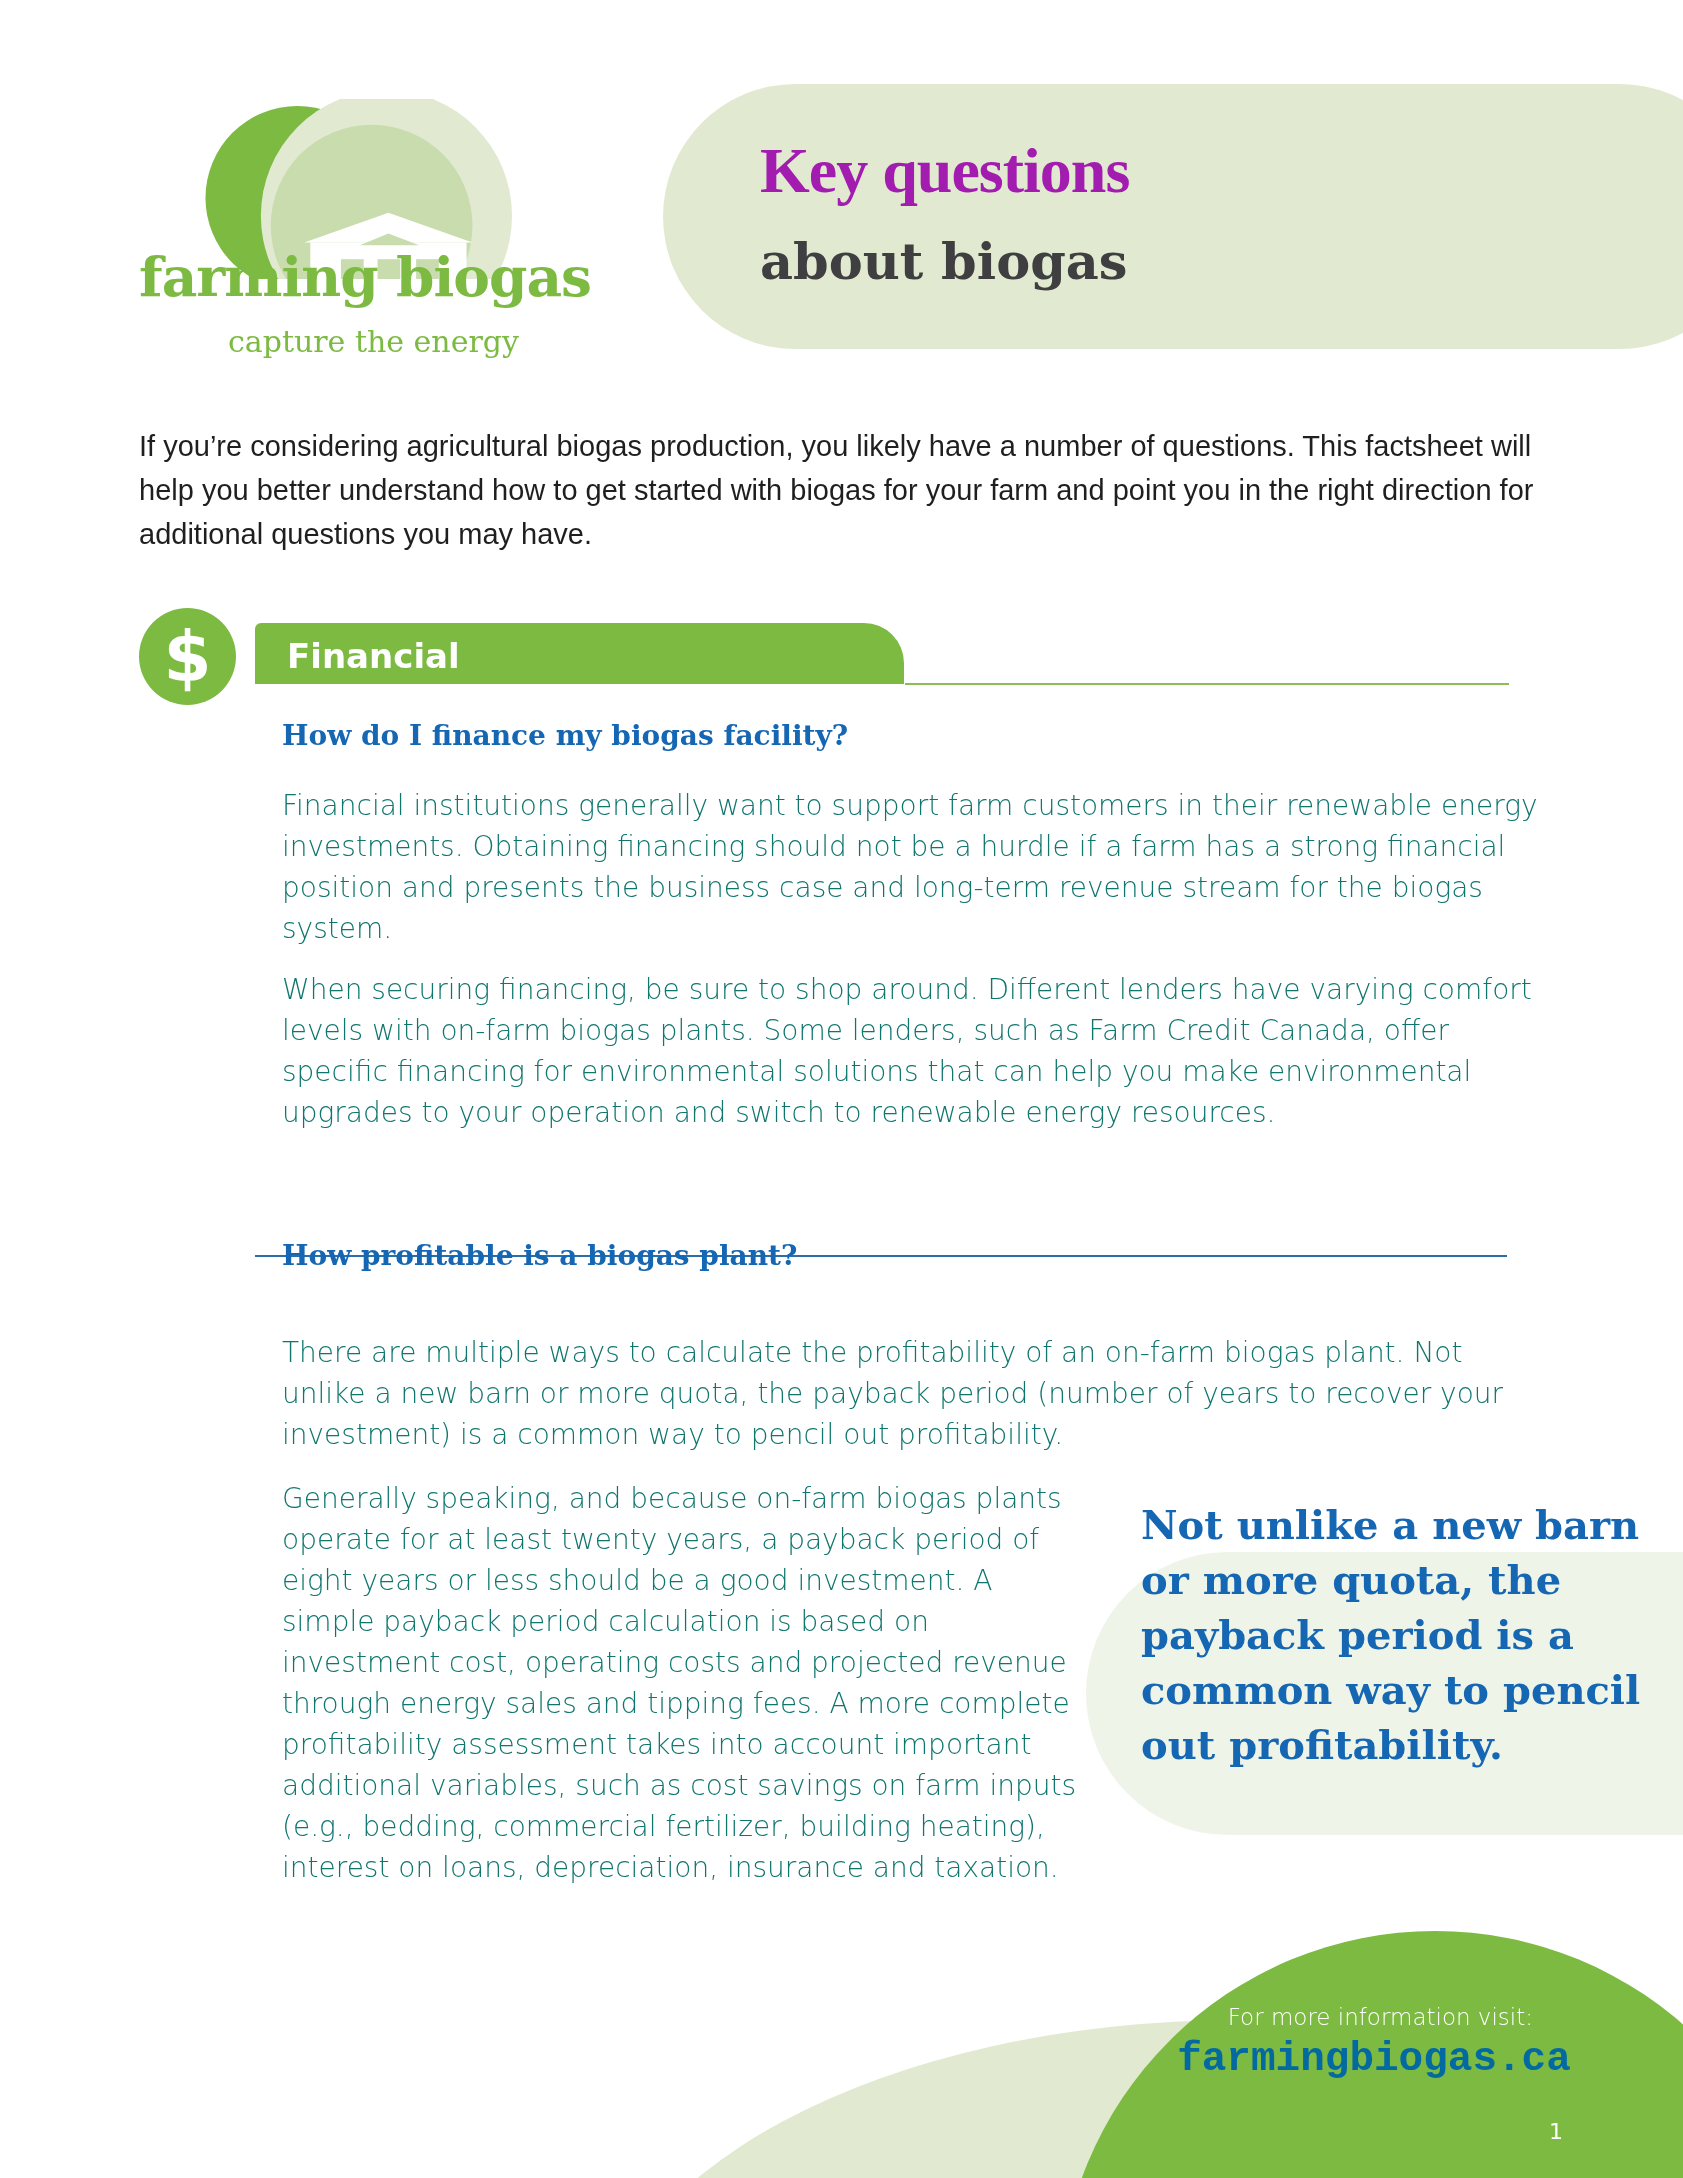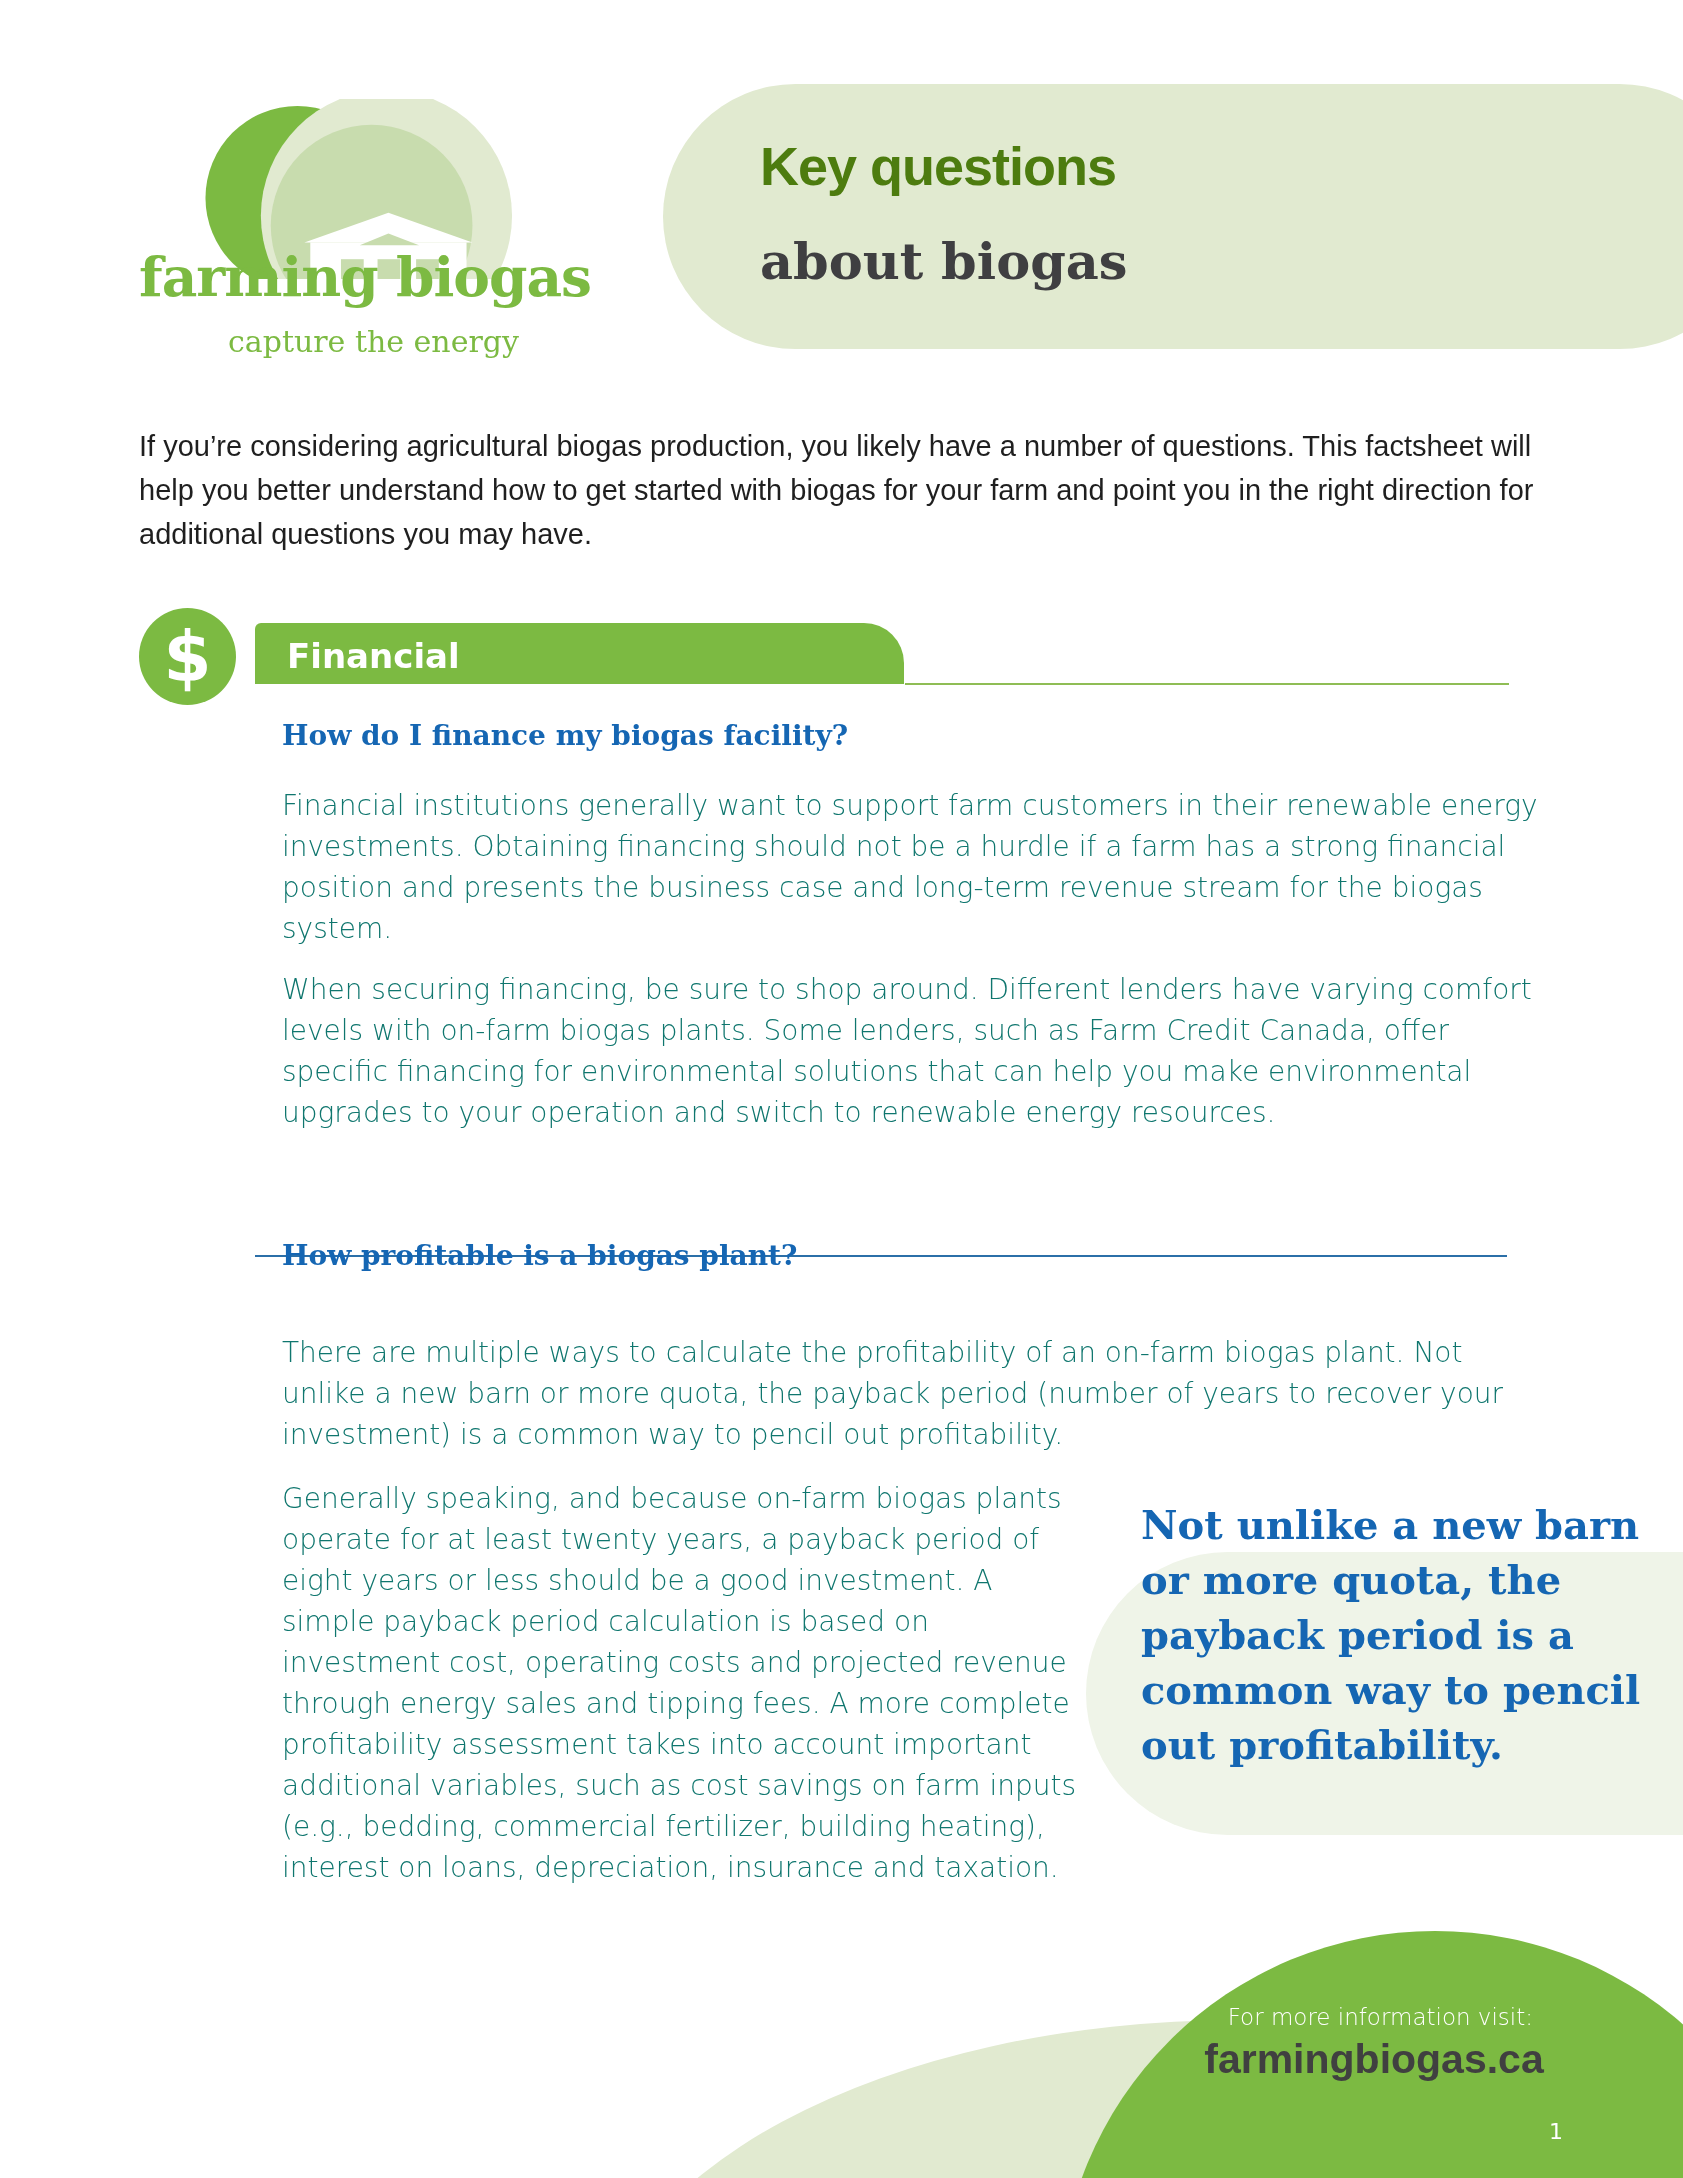--- a/index.html
+++ b/index.html
@@ -9,22 +9,22 @@
     font-family: "Liberation Sans", sans-serif;
   }
   .abs { position: absolute; }
 
   
   .header-pill {
     left: 663px; top: 84px; width: 1089px; height: 265px;
     background: #e1ead0; border-radius: 133px;
   }
   .title-main {
-    left: 760px; top: 139px; font-family: Liberation Sans, sans-serif; font-weight: bold;
-    font-size: 54px; color: #4d7c0f; letter-spacing: -1px; line-height: 1;
+    left: 760px; top: 139px; font-family: Liberation Serif, serif; font-weight: bold;
+    font-size: 64px; color: #a21caf; letter-spacing: -1px; line-height: 1;
   }
   .title-sub {
     left: 760px; top: 236px; font-family: "DejaVu Serif", serif; font-weight: bold;
     font-size: 51px; color: #3f3f41; line-height: 1; text-align: right;
   }
 
   
   .logo { left: 134px; top: 99px; width: 495px; height: 267px; }
   .logo-word {
     left: 139px; top: 249px; font-family: "DejaVu Serif", serif; font-weight: bold;
@@ -94,21 +94,21 @@
   .decor-green {
     left: 1059px; top: 1931px; width: 752px; height: 752px; border-radius: 50%;
     background: #7cba42;
   }
   .footer-label {
     left: 1216px; top: 2004px; width: 317px; text-align: right;
     color: #fff; font-size: 23px; font-family: "DejaVu Sans", sans-serif; font-weight: 300;
   }
   .footer-url {
     left: 1166px; top: 2036px; width: 416px; text-align: center;
-    color: #404040; font-size: 41px; font-weight: bold; font-family: Liberation Sans, sans-serif;
+    color: #0369a1; font-size: 41px; font-weight: bold; font-family: Liberation Mono, monospace;
   }
   .page-num {
     left: 1549px; top: 2119px; color: #fff; font-size: 22px; font-family: "DejaVu Sans", sans-serif;
   }
 </style>
 </head>
 <body>
 
 <div class="abs header-pill"></div>
 <div class="abs title-main">Key questions</div>

